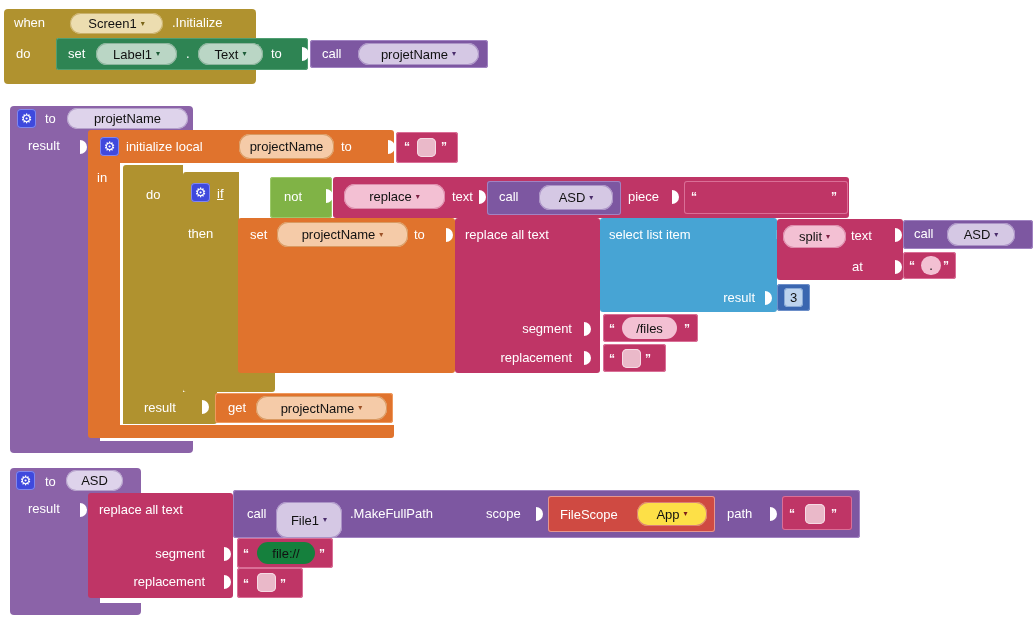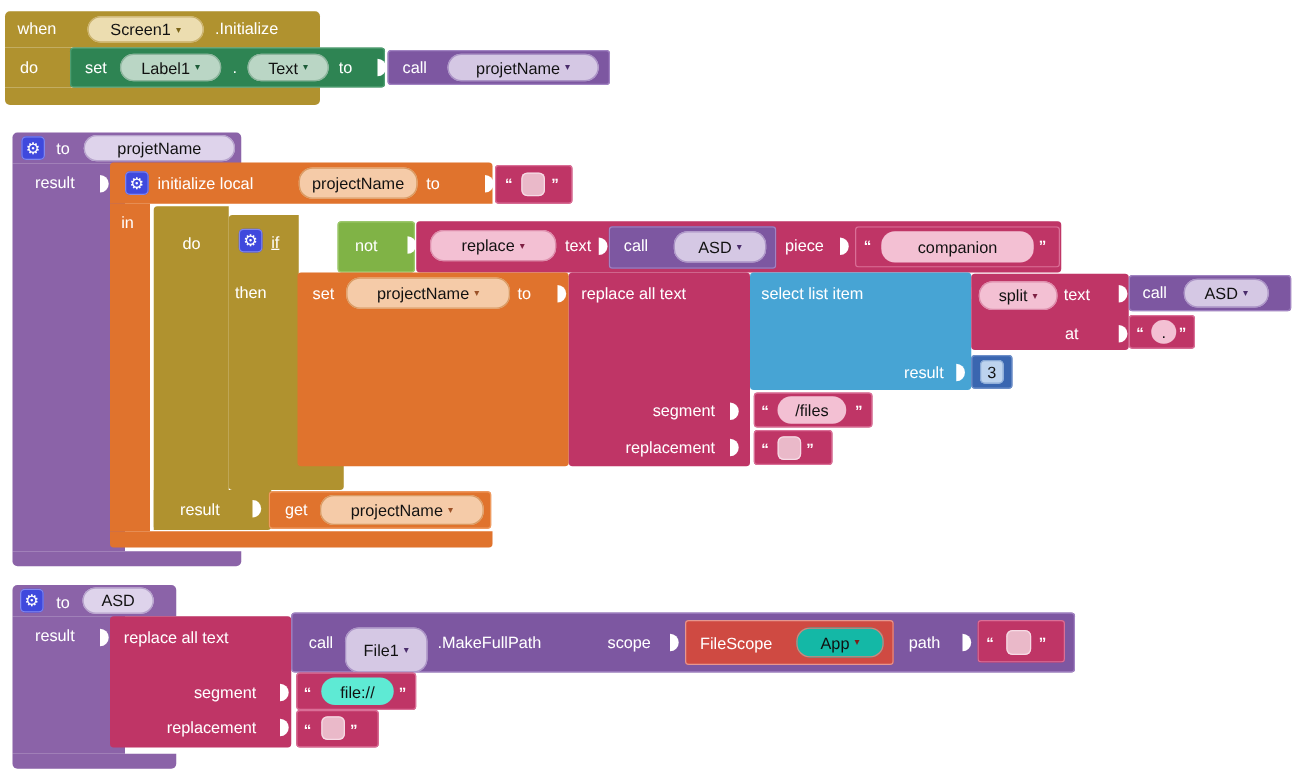--- a/index.html
+++ b/index.html
@@ -119,23 +119,20 @@
   <span class="lbl" style="left:499px;top:189px;">call</span>
   <span class="pill" style="left:539px;top:185px;width:74px;height:25px;background:#d5c8e4;box-shadow:inset 0 0 0 1px #ab93c6;">
     <span>ASD</span>
     <span class="arr" style="color:#4a2c6b;">▾</span>
   </span>
   <span class="lbl" style="left:628px;top:189px;">piece</span>
   <span class="sock" style="left:672px;top:190px;"></span>
 
   <div class="b" style="left:684px;top:181px;width:164px;height:33px;background:#bf3566;border-radius:3px;box-shadow:inset 0 0 0 1px #da6f97;"></div>
   <span class="q" style="left:691px;top:190px;">“</span>
-  <span class="pill" style="left:705px;top:185px;width:122px;height:25px;background:#f3c0d3;">
-    <span>companion</span>
-  </span>
   <span class="q" style="left:831px;top:190px;">”</span>
 
   <div class="b" style="left:238px;top:218px;width:217px;height:155px;background:#e0732d;border-radius:3px;"></div>
   <span class="lbl" style="left:250px;top:227px;">set</span>
   <span class="pill" style="left:277px;top:222px;width:131px;height:25px;background:#f5cba8;box-shadow:inset 0 0 0 1px #d99a62;">
     <span>projectName</span>
     <span class="arr" style="color:#9c5228;">▾</span>
   </span>
   <span class="lbl" style="left:414px;top:227px;">to</span>
   <span class="sock" style="left:446px;top:228px;"></span>
@@ -226,35 +223,35 @@
   <span class="pill" style="left:276px;top:502px;width:66px;height:36px;background:#d5c8e4;box-shadow:inset 0 0 0 1px #ab93c6;">
     <span>File1</span>
     <span class="arr" style="color:#4a2c6b;">▾</span>
   </span>
   <span class="lbl" style="left:350px;top:506px;">.MakeFullPath</span>
   <span class="lbl" style="left:486px;top:506px;">scope</span>
   <span class="sock" style="left:536px;top:507px;"></span>
 
   <div class="b" style="left:548px;top:496px;width:167px;height:36px;background:#cf4a42;border-radius:3px;box-shadow:inset 0 0 0 1px #e6968f;"></div>
   <span class="lbl" style="left:560px;top:507px;">FileScope</span>
-  <span class="pill" style="left:637px;top:502px;width:70px;height:24px;background:#14b8a6;box-shadow:inset 0 0 0 1px #db8078;">
+  <span class="pill" style="left:637px;top:502px;width:70px;height:24px;background:#fde047;box-shadow:inset 0 0 0 1px #db8078;">
     <span>App</span>
     <span class="arr" style="color:#7c1f1a;">▾</span>
   </span>
   <span class="lbl" style="left:727px;top:506px;">path</span>
   <span class="sock" style="left:770px;top:507px;"></span>
 
   <div class="b" style="left:782px;top:496px;width:70px;height:34px;background:#bf3566;border-radius:3px;box-shadow:inset 0 0 0 1px #da6f97;"></div>
   <span class="q" style="left:789px;top:507px;">“</span>
   <span class="mini" style="left:805px;top:504px;width:20px;height:20px;"></span>
   <span class="q" style="left:831px;top:507px;">”</span>
 
   <div class="b" style="left:237px;top:538px;width:96px;height:30px;background:#bf3566;border-radius:3px;box-shadow:inset 0 0 0 1px #da6f97;"></div>
   <span class="q" style="left:243px;top:547px;">“</span>
-  <span class="pill" style="left:257px;top:542px;width:58px;height:22px;background:#5eead4;">
+  <span class="pill" style="left:257px;top:542px;width:58px;height:22px;background:#15803d;">
     <span>file://</span>
   </span>
   <span class="q" style="left:319px;top:547px;">”</span>
 
   <div class="b" style="left:237px;top:568px;width:66px;height:30px;background:#bf3566;border-radius:3px;box-shadow:inset 0 0 0 1px #da6f97;"></div>
   <span class="q" style="left:243px;top:577px;">“</span>
   <span class="mini" style="left:257px;top:573px;width:19px;height:19px;"></span>
   <span class="q" style="left:280px;top:577px;">”</span>
 
 </div>

